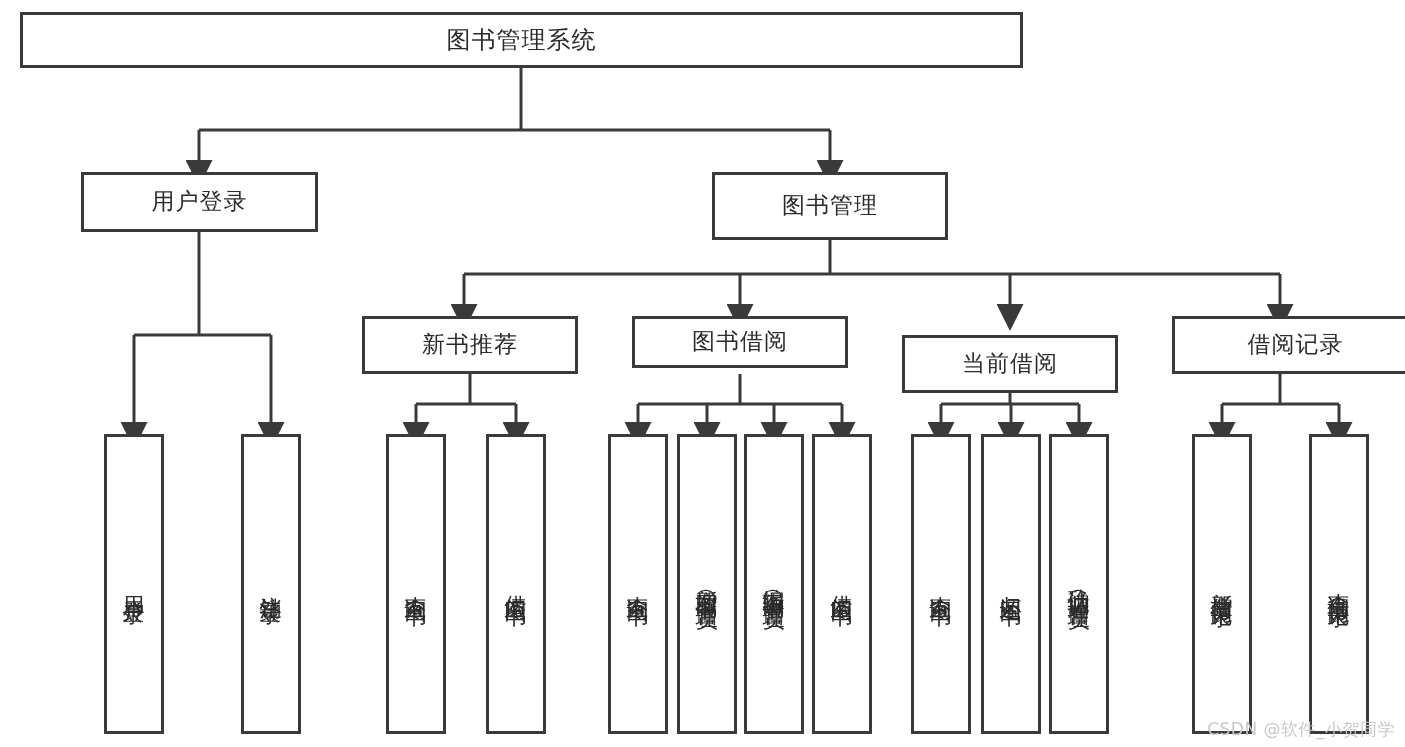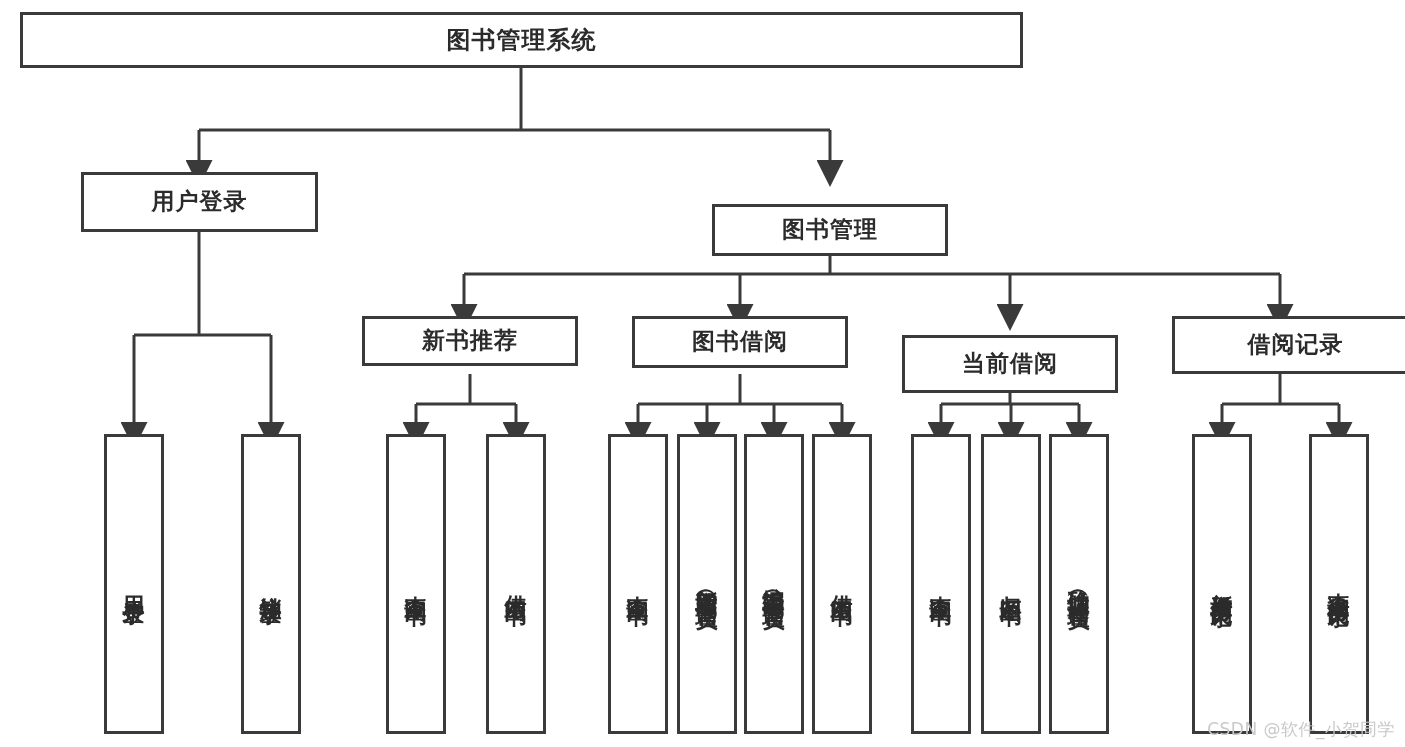--- a/index.html
+++ b/index.html
@@ -26,21 +26,20 @@
   }
   .node {
     position: absolute;
     box-sizing: border-box;
     border: 3px solid #3a3a3a;
     background: #ffffff;
     display: flex;
     align-items: center;
     justify-content: center;
     color: #2b2b2b;
-    font-weight: bold;
   }
   .node-label {
     display: block;
     text-align: center;
     line-height: 1.18;
     color: #2b2b2b;
   }
   .node.horiz .node-label {
     font-size: 23px;
     letter-spacing: 1px;
@@ -122,24 +121,24 @@
       </g>
   </svg>
 
   <div id="nodes-layer">
       <div class="node root horiz" style="left: 20px; top: 12px; width: 1003px; height: 56px;">
         <span class="node-label">图书管理系统</span>
       </div>
       <div class="node horiz" style="left: 81px; top: 172px; width: 237px; height: 60px;">
         <span class="node-label">用户登录</span>
       </div>
-      <div class="node horiz" style="left: 712px; top: 172px; width: 236px; height: 52px; margin-top: 32px;">
+      <div class="node horiz" style="left: 712px; top: 172px; width: 236px; height: 68px;">
         <span class="node-label">图书管理</span>
       </div>
-      <div class="node horiz" style="left: 362px; top: 316px; width: 216px; height: 50px;">
+      <div class="node horiz" style="left: 362px; top: 316px; width: 216px; height: 58px;">
         <span class="node-label">新书推荐</span>
       </div>
       <div class="node horiz" style="left: 632px; top: 316px; width: 216px; height: 52px;">
         <span class="node-label">图书借阅</span>
       </div>
       <div class="node horiz" style="left: 902px; top: 335px; width: 216px; height: 58px;">
         <span class="node-label">当前借阅</span>
       </div>
       <div class="node horiz" style="left: 1172px; top: 316px; width: 247px; height: 58px;">
         <span class="node-label">借阅记录</span>

